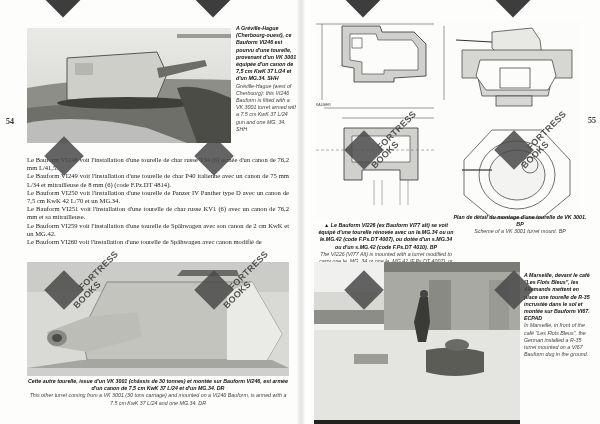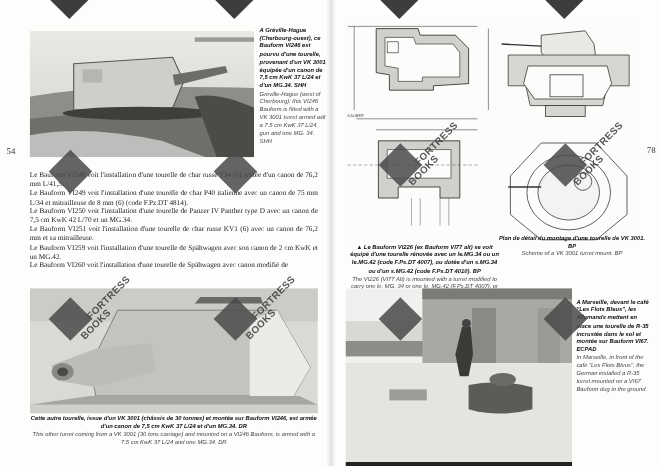--- a/index.html
+++ b/index.html
@@ -2,21 +2,21 @@
 <html><head>
 <meta charset="utf-8">
 <style>
   html,body{margin:0;padding:0;}
   body{width:600px;height:424px;overflow:hidden;background:#fff;font-family:"Liberation Serif",serif;position:relative;}
   .spread{position:absolute;left:0;top:0;width:600px;height:424px;background:#fbfbfa;}
   .page{position:absolute;top:0;height:424px;overflow:hidden;}
   .page-left{left:0;width:300px;background:#fdfdfc;}
   .page-right{left:300px;width:300px;background:#fdfdfc;}
   .gutter{position:absolute;left:296px;top:0;width:10px;height:424px;background:linear-gradient(90deg,#fff 0%,#e6e6e4 45%,#cfcfcd 50%,#e6e6e4 55%,#fff 100%);}
-  .page-num{position:absolute;font-family:"Liberation Serif",serif;font-weight:normal;font-size:8px;color:#333;margin-top:16px;}
+  .page-num{position:absolute;font-family:"Liberation Serif",serif;font-weight:bold;font-size:8px;color:#333;}
   .photo{position:absolute;overflow:hidden;}
   .caption-bold{font-family:"Liberation Sans",sans-serif;font-style:italic;font-weight:bold;font-size:5.3px;line-height:7.2px;color:#111;}
   .caption-en{font-family:"Liberation Sans",sans-serif;font-style:italic;font-size:5.3px;line-height:7.2px;color:#444;}
   .body-text{position:absolute;left:27px;width:262px;font-size:6.6px;line-height:8.2px;color:#222;text-align:justify;}
   .body-text p{margin:0;}
   .wm{position:absolute;width:28px;height:28px;background:#4a4a4a;transform:rotate(45deg);}
   .wm-top{position:absolute;width:26px;height:26px;background:#3d3d3d;transform:rotate(45deg);top:-14px;}
   .wm-label{position:absolute;font-family:"Liberation Sans",sans-serif;font-weight:bold;font-size:9px;color:#3a3a3a;transform:rotate(-45deg);white-space:pre;line-height:9px;letter-spacing:0.3px;}
   .drawing{position:absolute;background:#fcfcfb;}
   svg{display:block;}
@@ -132,21 +132,21 @@
           <circle cx="78" cy="145" r="8"></circle>
           <line x1="10" y1="150" x2="40" y2="150" stroke-width="1.2"></line>
         </g>
       </svg>
     </div>
     <div style="position:absolute;left:150px;top:214px;width:140px;text-align:center;">
       <div class="caption-bold">Plan de détail du montage d'une tourelle de VK 3001. BP</div>
       <div class="caption-en">Scheme of a VK 3001 turret mount. BP</div>
     </div>
 
-    <div class="page-num" style="left:288px;top:116px;">78</div>
+    <div class="page-num" style="left:288px;top:116px;">55</div>
 
     <div class="photo" style="left:14px;top:262px;width:206px;height:162px;">
       <svg width="206" height="162" viewBox="0 0 206 162">
         <rect width="206" height="162" fill="#f0f0ee"></rect>
         <rect x="0" y="30" width="206" height="20" fill="#d8d8d4"></rect>
         <rect x="0" y="48" width="80" height="14" fill="#8d8d88"></rect>
         <path d="M70 0 L206 0 L206 68 L70 68Z" fill="#a9a9a4"></path>
         <rect x="70" y="0" width="136" height="10" fill="#7c7c77"></rect>
         <rect x="115" y="18" width="22" height="50" fill="#8a8a85"></rect>
         <rect x="175" y="18" width="20" height="50" fill="#9a9a95"></rect>

